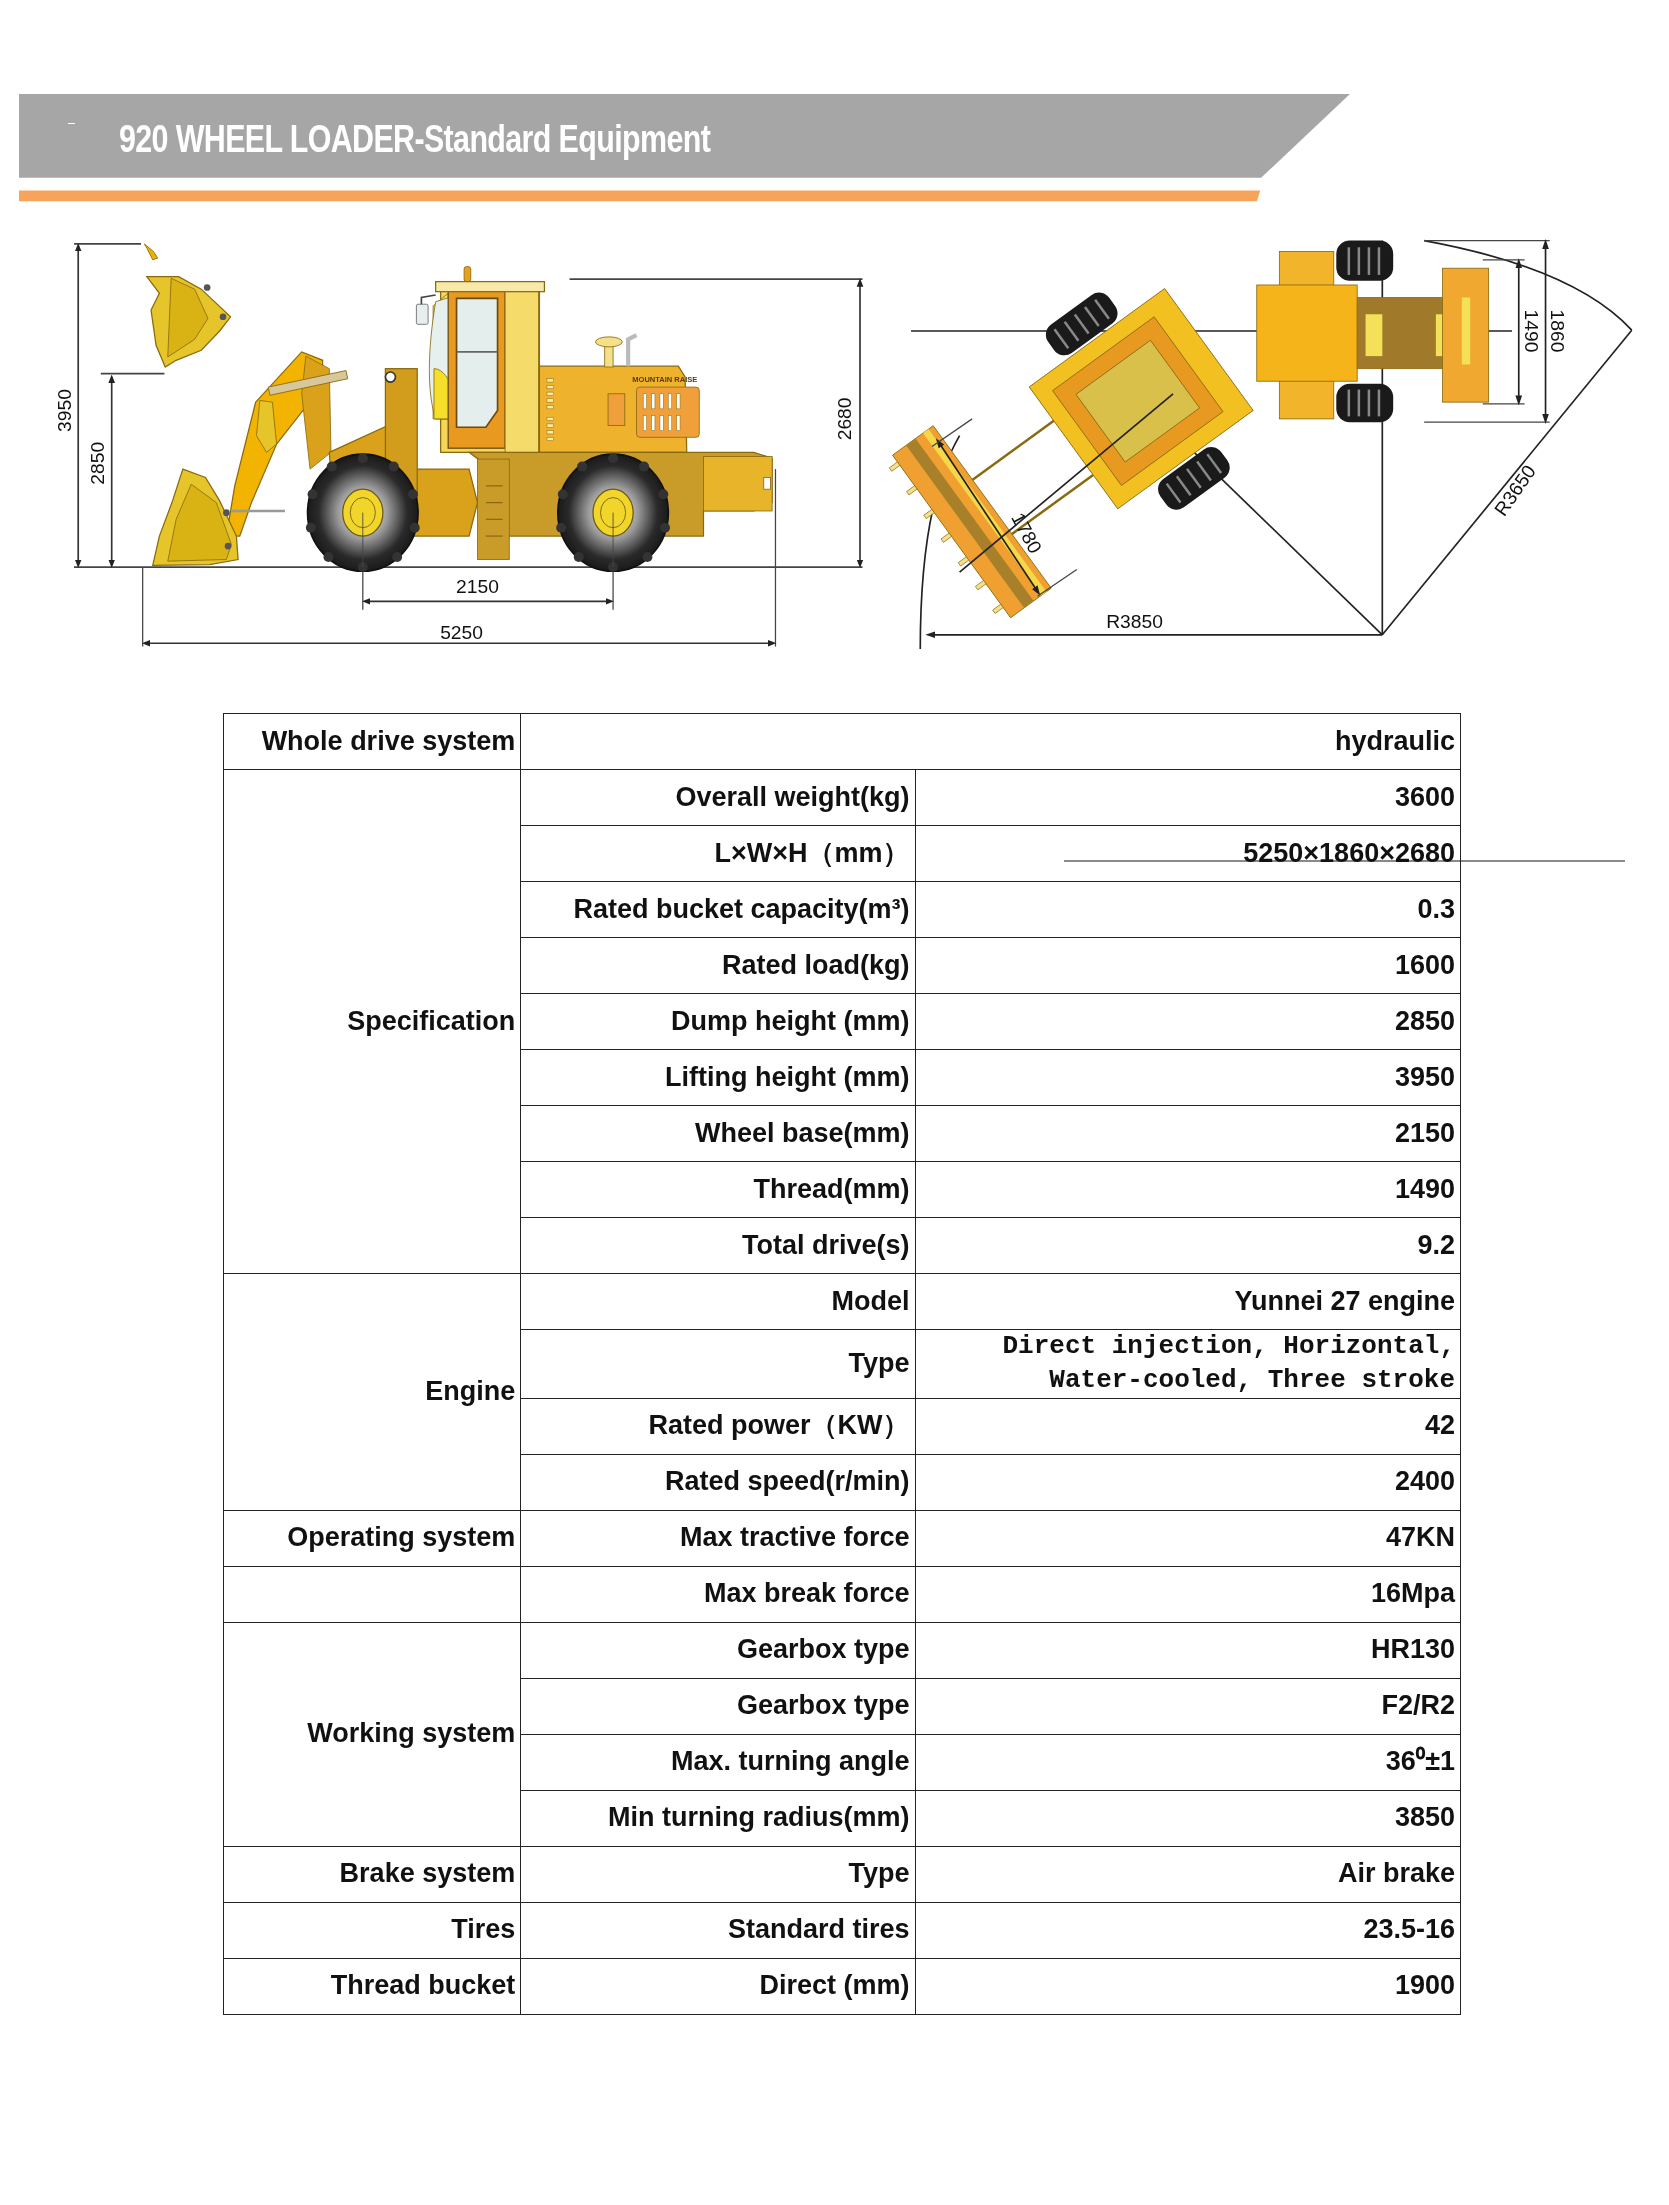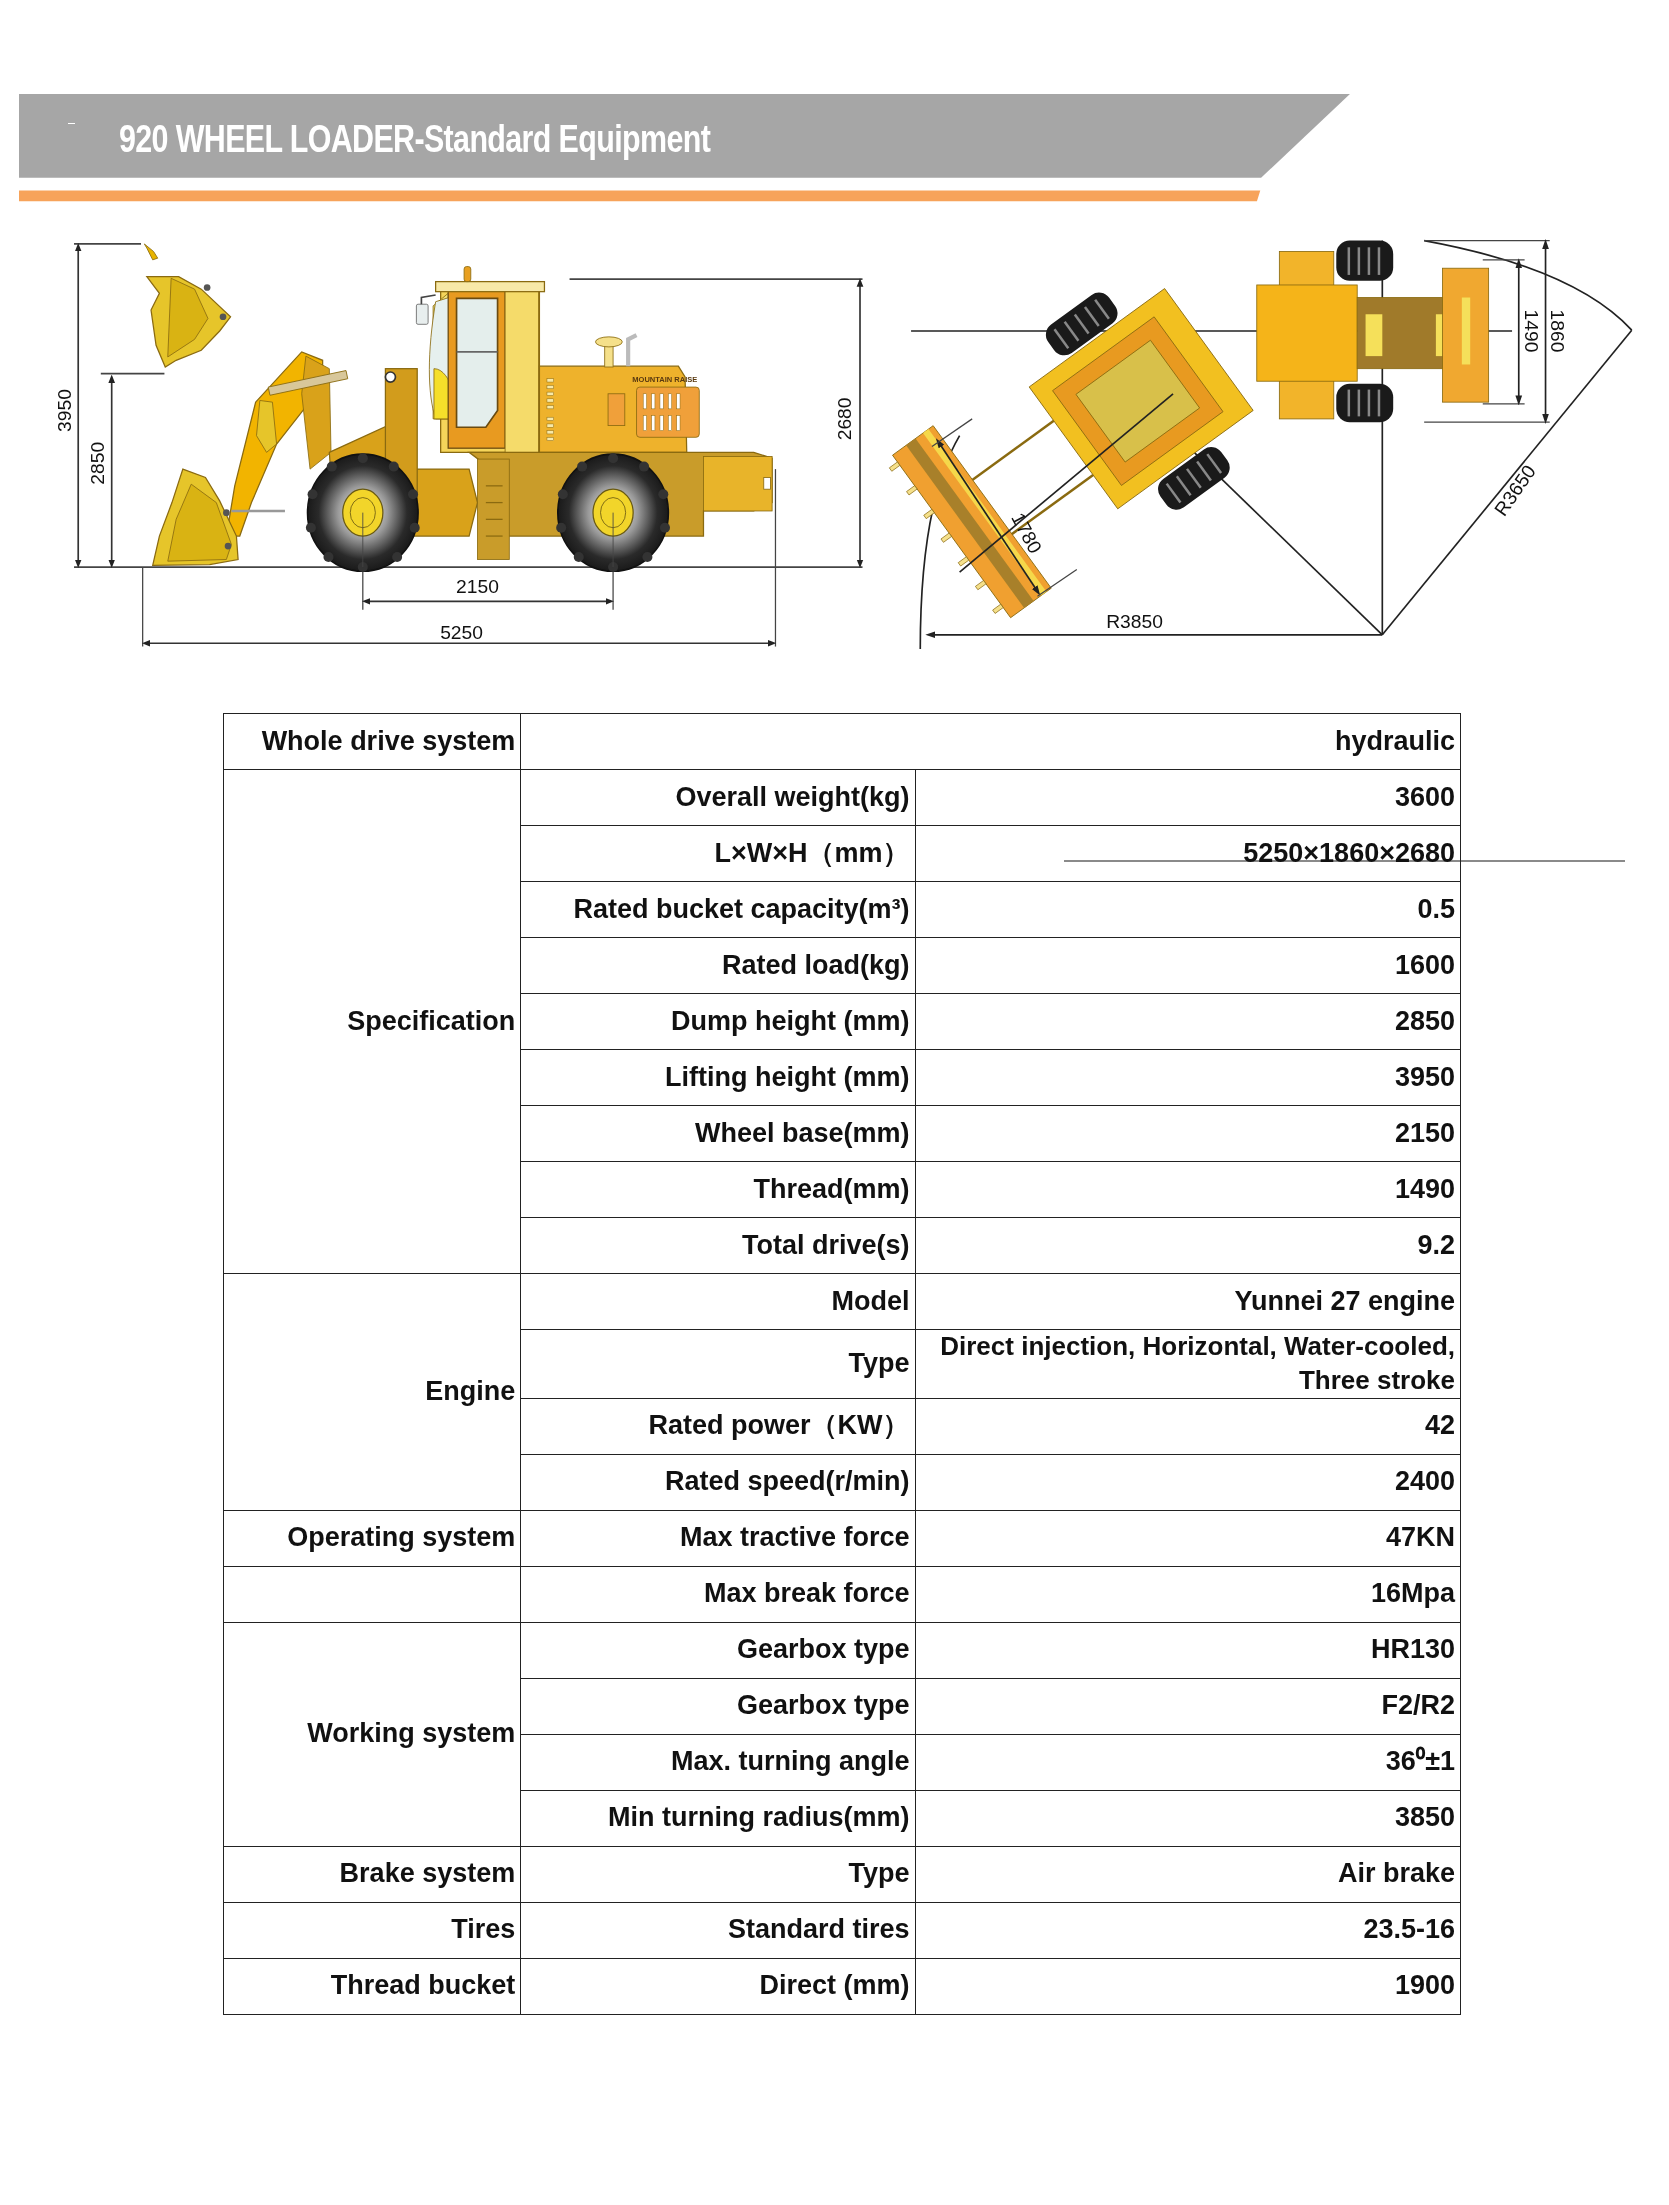--- a/index.html
+++ b/index.html
@@ -296,21 +296,21 @@
       <td rowspan="9">Specification</td>
       <td>Overall weight(kg)</td>
       <td>3600</td>
     </tr>
     <tr>
       <td>L×W×H（mm）</td>
       <td>5250×1860×2680</td>
     </tr>
     <tr>
       <td>Rated bucket capacity(m³)</td>
-      <td>0.5</td>
+      <td>0.3</td>
     </tr>
     <tr>
       <td>Rated load(kg)</td>
       <td>1600</td>
     </tr>
     <tr>
       <td>Dump height (mm)</td>
       <td>2850</td>
     </tr>
     <tr>
@@ -329,21 +329,21 @@
       <td>Total drive(s)</td>
       <td>9.2</td>
     </tr>
     <tr>
       <td rowspan="4">Engine</td>
       <td>Model</td>
       <td>Yunnei 27 engine</td>
     </tr>
     <tr>
       <td>Type</td>
-      <td class="two-line" style="height:67px;">Direct injection, Horizontal, Water-cooled, Three stroke</td>
+      <td class="two-line" style="height:67px;font-family:Liberation Mono, monospace;">Direct injection, Horizontal, Water-cooled, Three stroke</td>
     </tr>
     <tr>
       <td>Rated power（KW）</td>
       <td>42</td>
     </tr>
     <tr>
       <td>Rated speed(r/min)</td>
       <td>2400</td>
     </tr>
     <tr>

